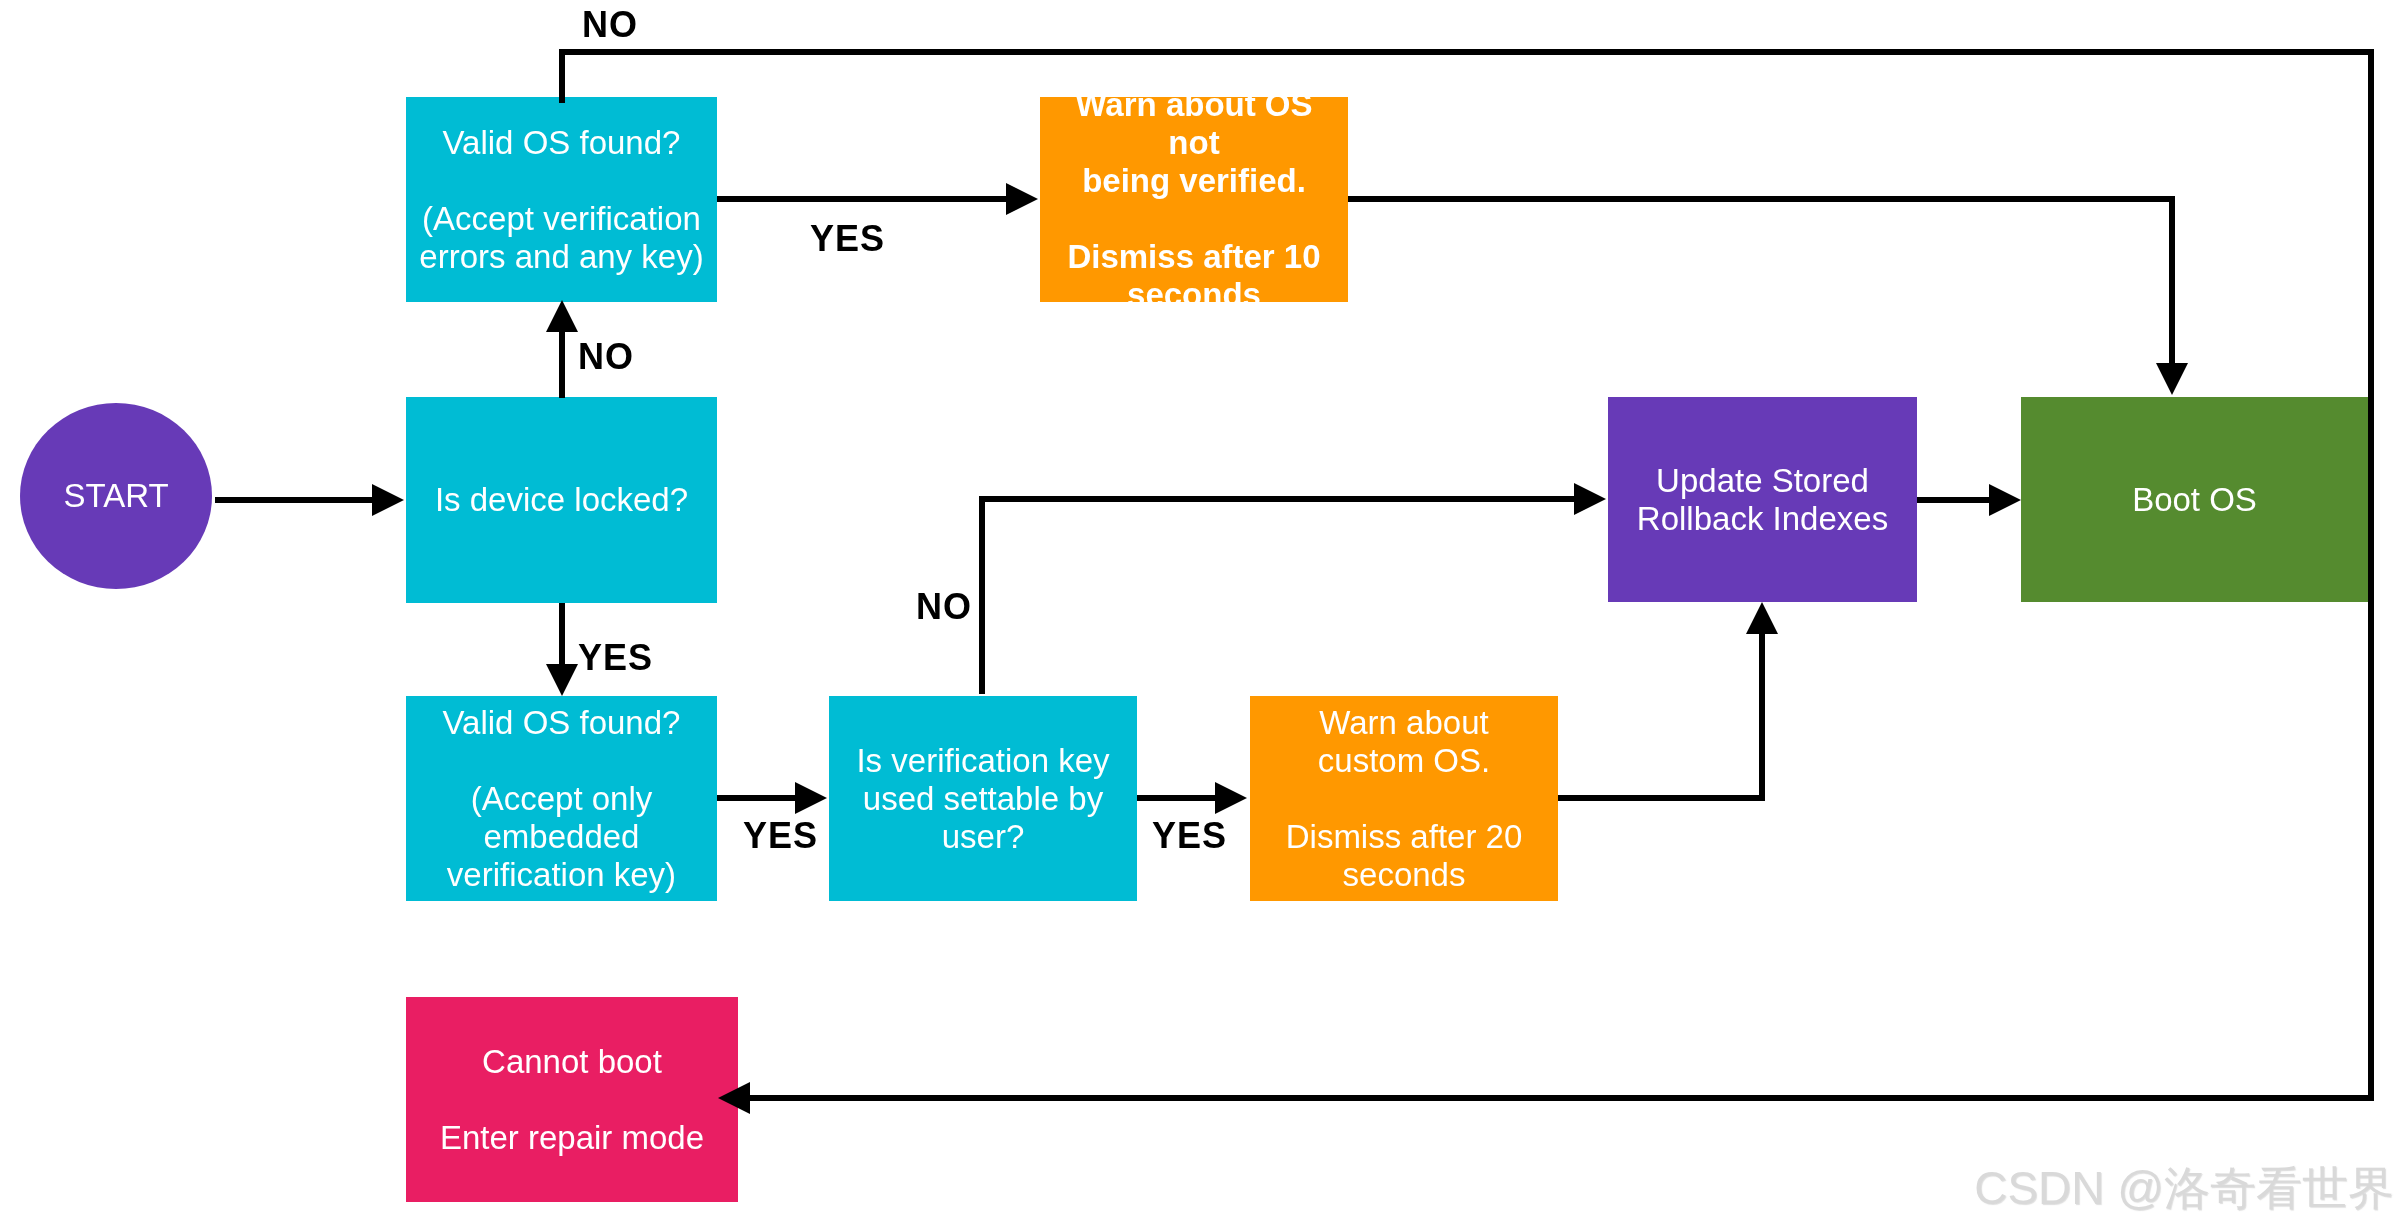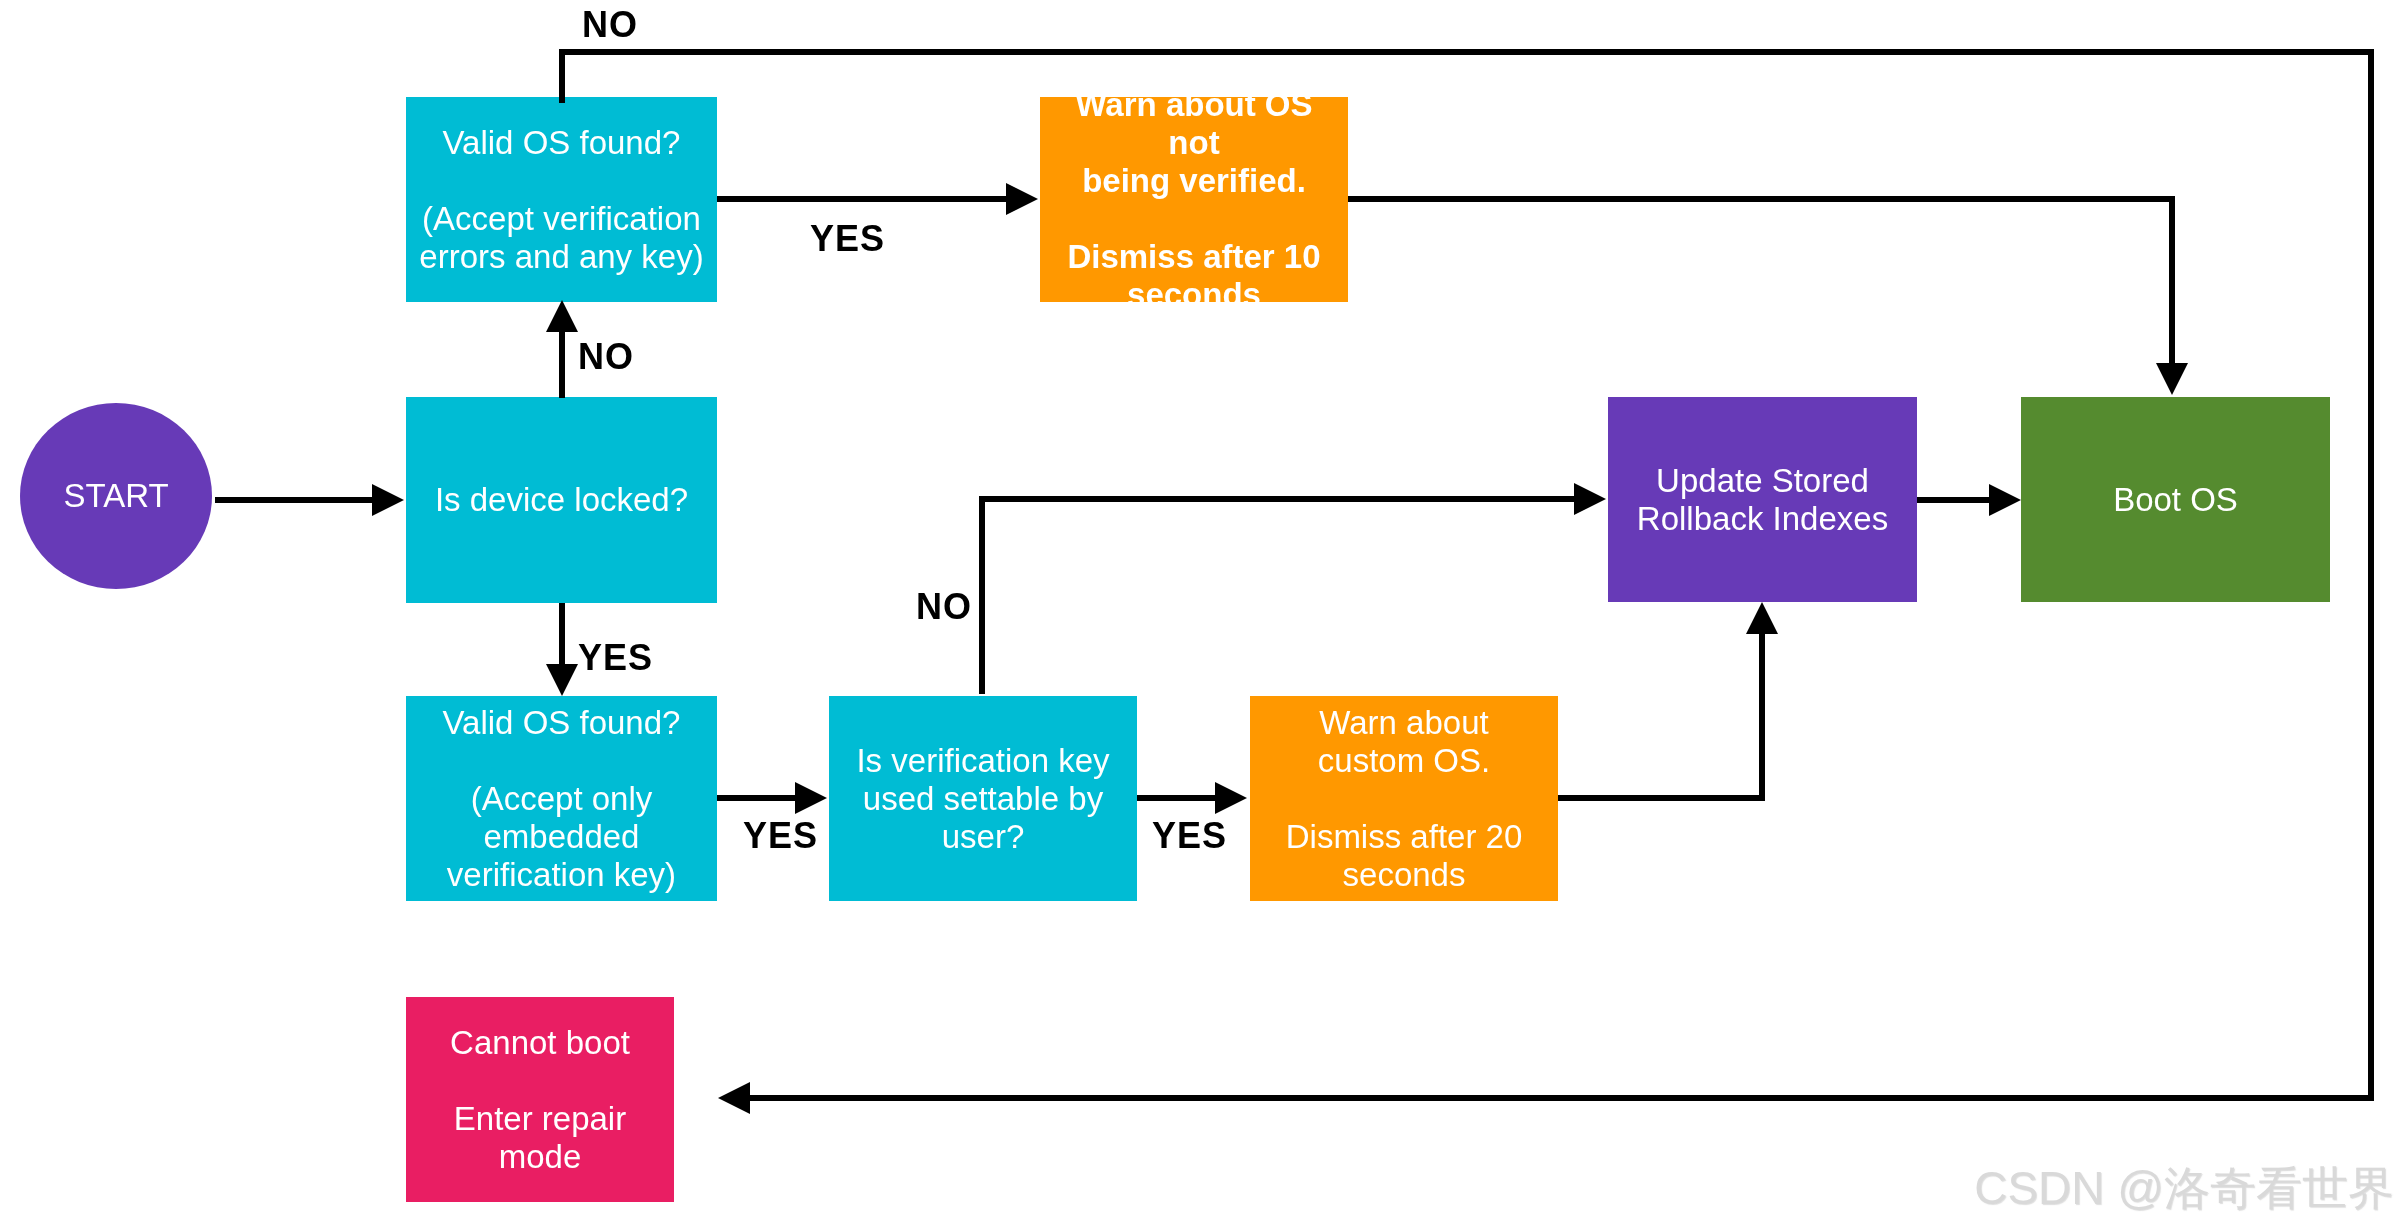--- a/index.html
+++ b/index.html
@@ -65,39 +65,39 @@
 being verified.
 
 Dismiss after 10
 seconds</div>
 
   <div class="node" style="left: 406px; top: 397px; width: 311px; height: 206px; background-color: rgb(0, 188, 212);">Is device locked?</div>
 
   <div class="node" style="left: 1608px; top: 397px; width: 309px; height: 205px; background-color: rgb(103, 58, 183);">Update Stored
 Rollback Indexes</div>
 
-  <div class="node" style="left: 2021px; top: 397px; width: 309px; height: 205px; background-color: rgb(85, 139, 47);">Boot OS</div>
+  <div class="node" style="left: 2021px; top: 397px; width: 347px; height: 205px; background-color: rgb(85, 139, 47);">Boot OS</div>
 
   <div class="node" style="left: 406px; top: 696px; width: 311px; height: 205px; background-color: rgb(0, 188, 212);">Valid OS found?
 
 (Accept only
 embedded
 verification key)</div>
 
   <div class="node" style="left: 829px; top: 696px; width: 308px; height: 205px; background-color: rgb(0, 188, 212);">Is verification key
 used settable by
 user?</div>
 
   <div class="node" style="left: 1250px; top: 696px; width: 308px; height: 205px; background-color: rgb(255, 152, 0);">Warn about
 custom OS.
 
 Dismiss after 20
 seconds</div>
 
-  <div class="node" style="left: 406px; top: 997px; width: 268px; height: 205px; background-color: rgb(233, 30, 99);">Cannot boot
+  <div class="node" style="left: 406px; top: 997px; width: 332px; height: 205px; background-color: rgb(233, 30, 99);">Cannot boot
 
 Enter repair mode</div>
 
   <div class="h-line" style="left:215px;top:497px;width:159px;"></div>
   <div class="arrow-right" style="left:372px;top:484px;"></div>
 
   <div class="v-line" style="left:559px;top:330px;height:68px;"></div>
   <div class="arrow-up" style="left:546px;top:300px;"></div>
   <div class="edge-label" style="left:578px;top:336px;">NO</div>
 

